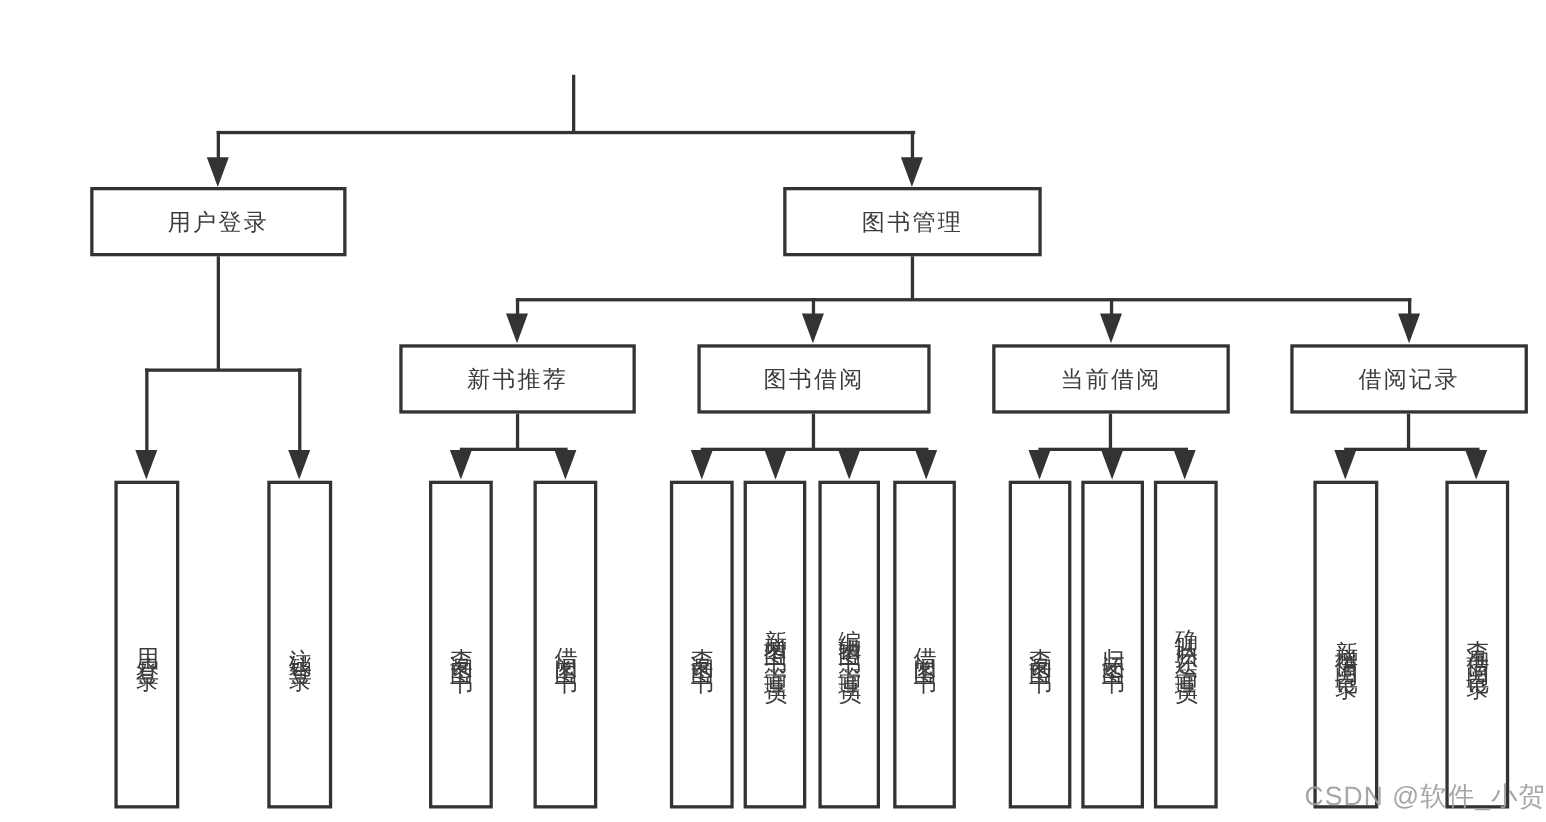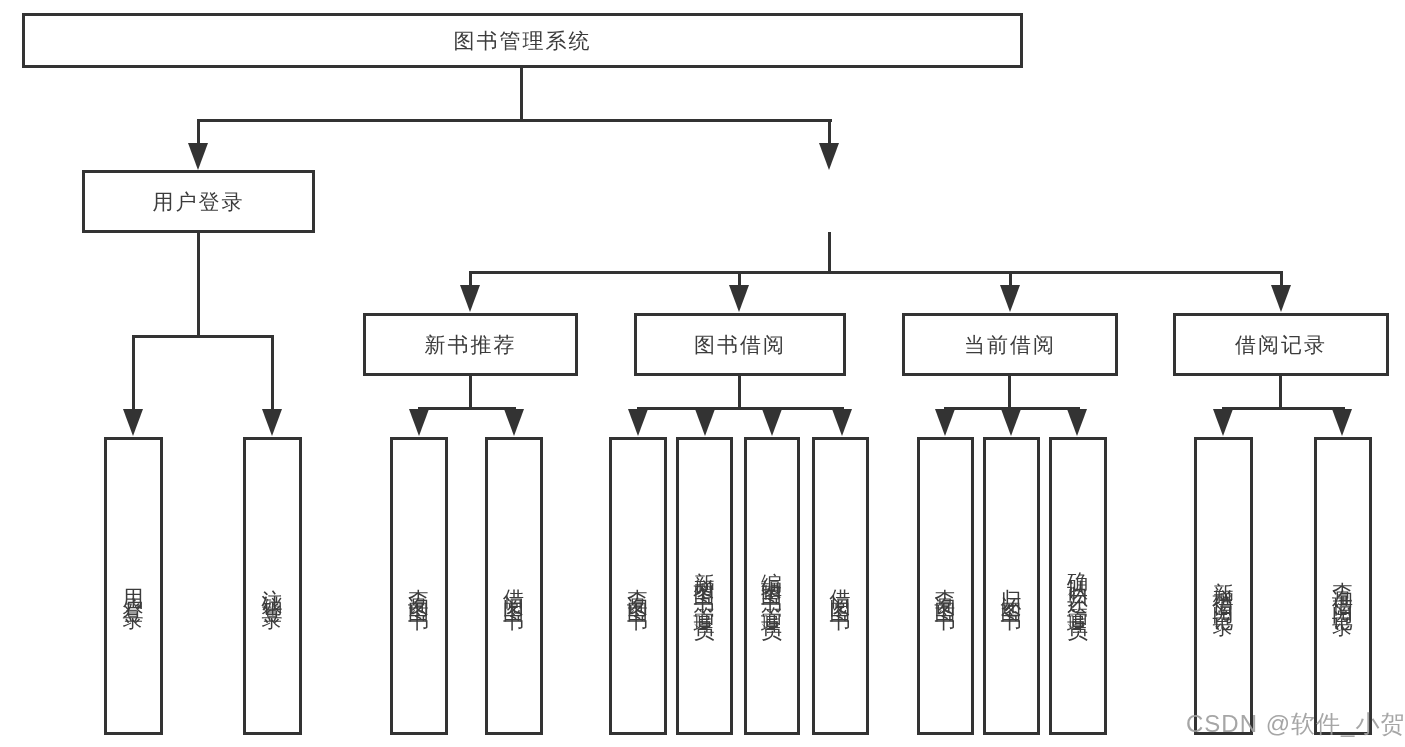--- a/index.html
+++ b/index.html
@@ -96,24 +96,24 @@
   <div class="h" style="left:944px;top:407px;width:136px"></div>
   <div class="arrow" style="left:935px;top:409px"></div>
   <div class="arrow" style="left:1001px;top:409px"></div>
   <div class="arrow" style="left:1067px;top:409px"></div>
 
   <div class="v" style="left:1279px;top:375px;height:34px"></div>
   <div class="h" style="left:1222px;top:407px;width:123px"></div>
   <div class="arrow" style="left:1213px;top:409px"></div>
   <div class="arrow" style="left:1332px;top:409px"></div>
 
-  <div class="hbox" style="left:22px;top:13px;width:1001px;height:55px">图书管理系统</div>
 
   <div class="hbox" style="left:82px;top:170px;width:233px;height:63px">用户登录</div>
 
+  <div class="hbox" style="left:712px;top:170px;width:235px;height:63px">图书管理</div>
 
   <div class="hbox" style="left:634px;top:313px;width:212px;height:63px">图书借阅</div>
 
   <div class="hbox" style="left:363px;top:313px;width:215px;height:63px">新书推荐</div>
 
   <div class="hbox" style="left:1173px;top:313px;width:216px;height:63px">借阅记录</div>
 
   <div class="hbox" style="left:902px;top:313px;width:216px;height:63px">当前借阅</div>
 
   <div class="leaf" style="left:104px;top:437px;width:59px;height:298px">

